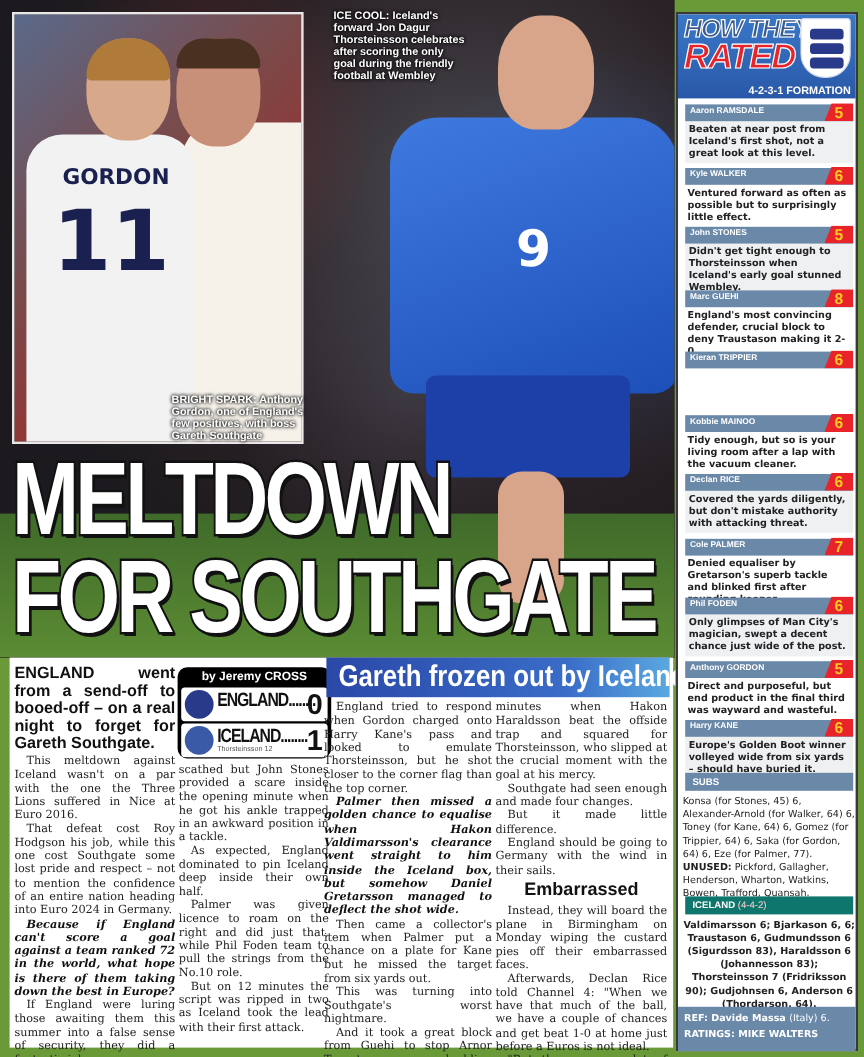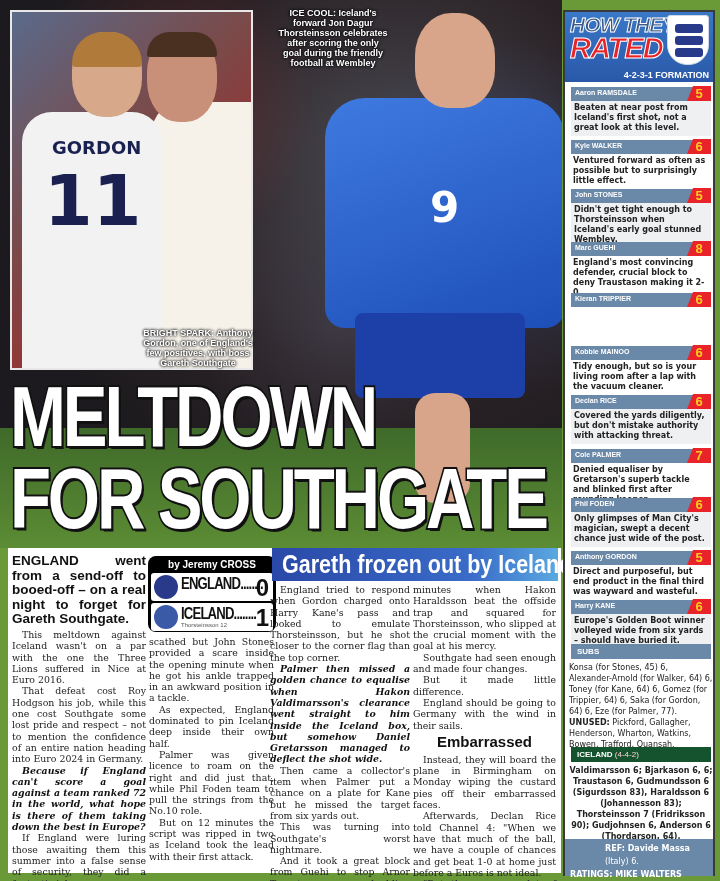--- a/index.html
+++ b/index.html
@@ -23,21 +23,21 @@
 .inset{position:absolute;left:10px;top:10px;width:243px;height:360px;border:2px solid #e8e8e8;overflow:hidden;
  background:linear-gradient(135deg,#5a6a8a 0%,#7a4a4a 40%,#9a3030 70%,#4a3a3a 100%);}
 .inset .p1{position:absolute;left:10px;top:100px;width:140px;height:260px;background:#f2f2f2;border-radius:30px 30px 0 0;padding-left:12px;}
 .inset .p1 .name{position:absolute;left:30px;top:25px;color:#1a2050;font:bold 18px "DejaVu Sans",sans-serif;}
 .inset .p1 .n{position:absolute;left:22px;top:48px;color:#1a2050;font:bold 70px "DejaVu Sans",sans-serif;}
 .inset .p2{position:absolute;left:140px;top:90px;width:110px;height:270px;background:#f6f2ea;border-radius:30px 0 0 0;}
 .inset .h1{position:absolute;left:60px;top:20px;width:70px;height:85px;border-radius:45%;background:#d8a88a;}
 .inset .h1 .hair{position:absolute;left:0;top:0;width:70px;height:35px;border-radius:40px 40px 5px 5px;background:#b07a3a;}
 .inset .h2{position:absolute;left:135px;top:20px;width:70px;height:90px;border-radius:45%;background:#c89078;}
 .inset .h2 .hair{position:absolute;left:0;top:0;width:70px;height:25px;border-radius:40px 40px 5px 5px;background:#4a3020;}
-.cap{position:absolute;color:#fff;font:bold 9px/10px "Liberation Sans",sans-serif;text-shadow:0 0 3px #000,0 0 3px #000;text-align:center;}
+.cap{position:absolute;color:#fff;font:bold 9px/10px "Liberation Sans",sans-serif;text-shadow:0 0 3px #000,0 0 3px #000;}
 .cap-ice{left:278px;top:8px;width:110px;}
 .cap-bright{left:143px;top:328px;width:110px;}
 .headline{position:absolute;left:10px;top:375px;width:545px;color:#fff;
  font:bold 86px/82px "Liberation Sans",sans-serif;letter-spacing:-4px;transform:scaleX(.78);transform-origin:left top;
  -webkit-text-stroke:4px #111;paint-order:stroke fill;text-shadow:3px 3px 0 #111;white-space:nowrap;}
 
 .article{position:absolute;left:8px;top:548px;width:553px;height:325px;background:#fff;}
 .col{position:absolute;font:9.4px/11.3px "DejaVu Serif",serif;color:#222;text-align:justify;}
 .col p{text-indent:10px;}
 .col .b{font-weight:bold;font-style:italic;color:#111;}
@@ -66,25 +66,25 @@
 .rh .form{position:absolute;right:4px;bottom:2px;color:#fff;font:bold 9px "Liberation Sans",sans-serif;}
 .rt{position:absolute;left:0;width:148px;}
 .rt .bar{position:relative;height:14px;margin:0 2px 0 6px;background:#6a88a8;}
 .rt .nm{position:absolute;left:4px;top:2px;color:#fff;font:bold 7px "Liberation Sans",sans-serif;white-space:nowrap;}
 .rt .sc{position:absolute;right:0;top:-1px;width:24px;height:15px;background:#e8242a;color:#ffcc22;font:bold 13px/15px "Liberation Sans",sans-serif;text-align:center;clip-path:polygon(25% 0,100% 0,100% 100%,0 100%);}
 .rt .tx{padding:2px 4px 3px 8px;font:bold 8px/10px "DejaVu Sans",sans-serif;color:#222;}
 .rt.alt .tx{background:#eef0f2;margin:0 2px 0 6px;padding-left:3px;}
 .subs{position:absolute;left:6px;top:632px;width:140px;height:15px;background:#6a88a8;color:#fff;font:bold 8px/15px "Liberation Sans",sans-serif;padding-left:6px;}
 .subs-text{position:absolute;left:4px;top:650px;width:144px;font:8px/11px "DejaVu Sans",sans-serif;color:#222;}
 .subs-text b{font-weight:bold;}
-.ice-bar{position:absolute;left:6px;top:735px;width:140px;height:15px;background:#14532d;color:#fff;font:bold 8px/15px "Liberation Sans",sans-serif;padding-left:6px;}
+.ice-bar{position:absolute;left:6px;top:735px;width:140px;height:15px;background:#0f766e;color:#fff;font:bold 8px/15px "Liberation Sans",sans-serif;padding-left:6px;}
 .ice-bar span{font-weight:normal;color:#ffd0d0;}
 .ice-text{position:absolute;left:4px;top:753px;width:144px;font:bold 8px/11px "DejaVu Sans",sans-serif;color:#222;text-align:center;}
 .ref{position:absolute;left:0;top:827px;width:148px;height:37px;background:#6a88a8;color:#fff;padding:3px 5px;font:bold 8px/13px "DejaVu Sans",sans-serif;}
-.ref span{font-weight:normal;margin-left:35px;}
+.ref span{font-weight:normal;}
 </style>
 </head>
 <body>
 
 <div class="page">
 
   <div class="hero">
     <div class="crowd"></div>
     <div class="pitch"></div>
     <div class="player">

